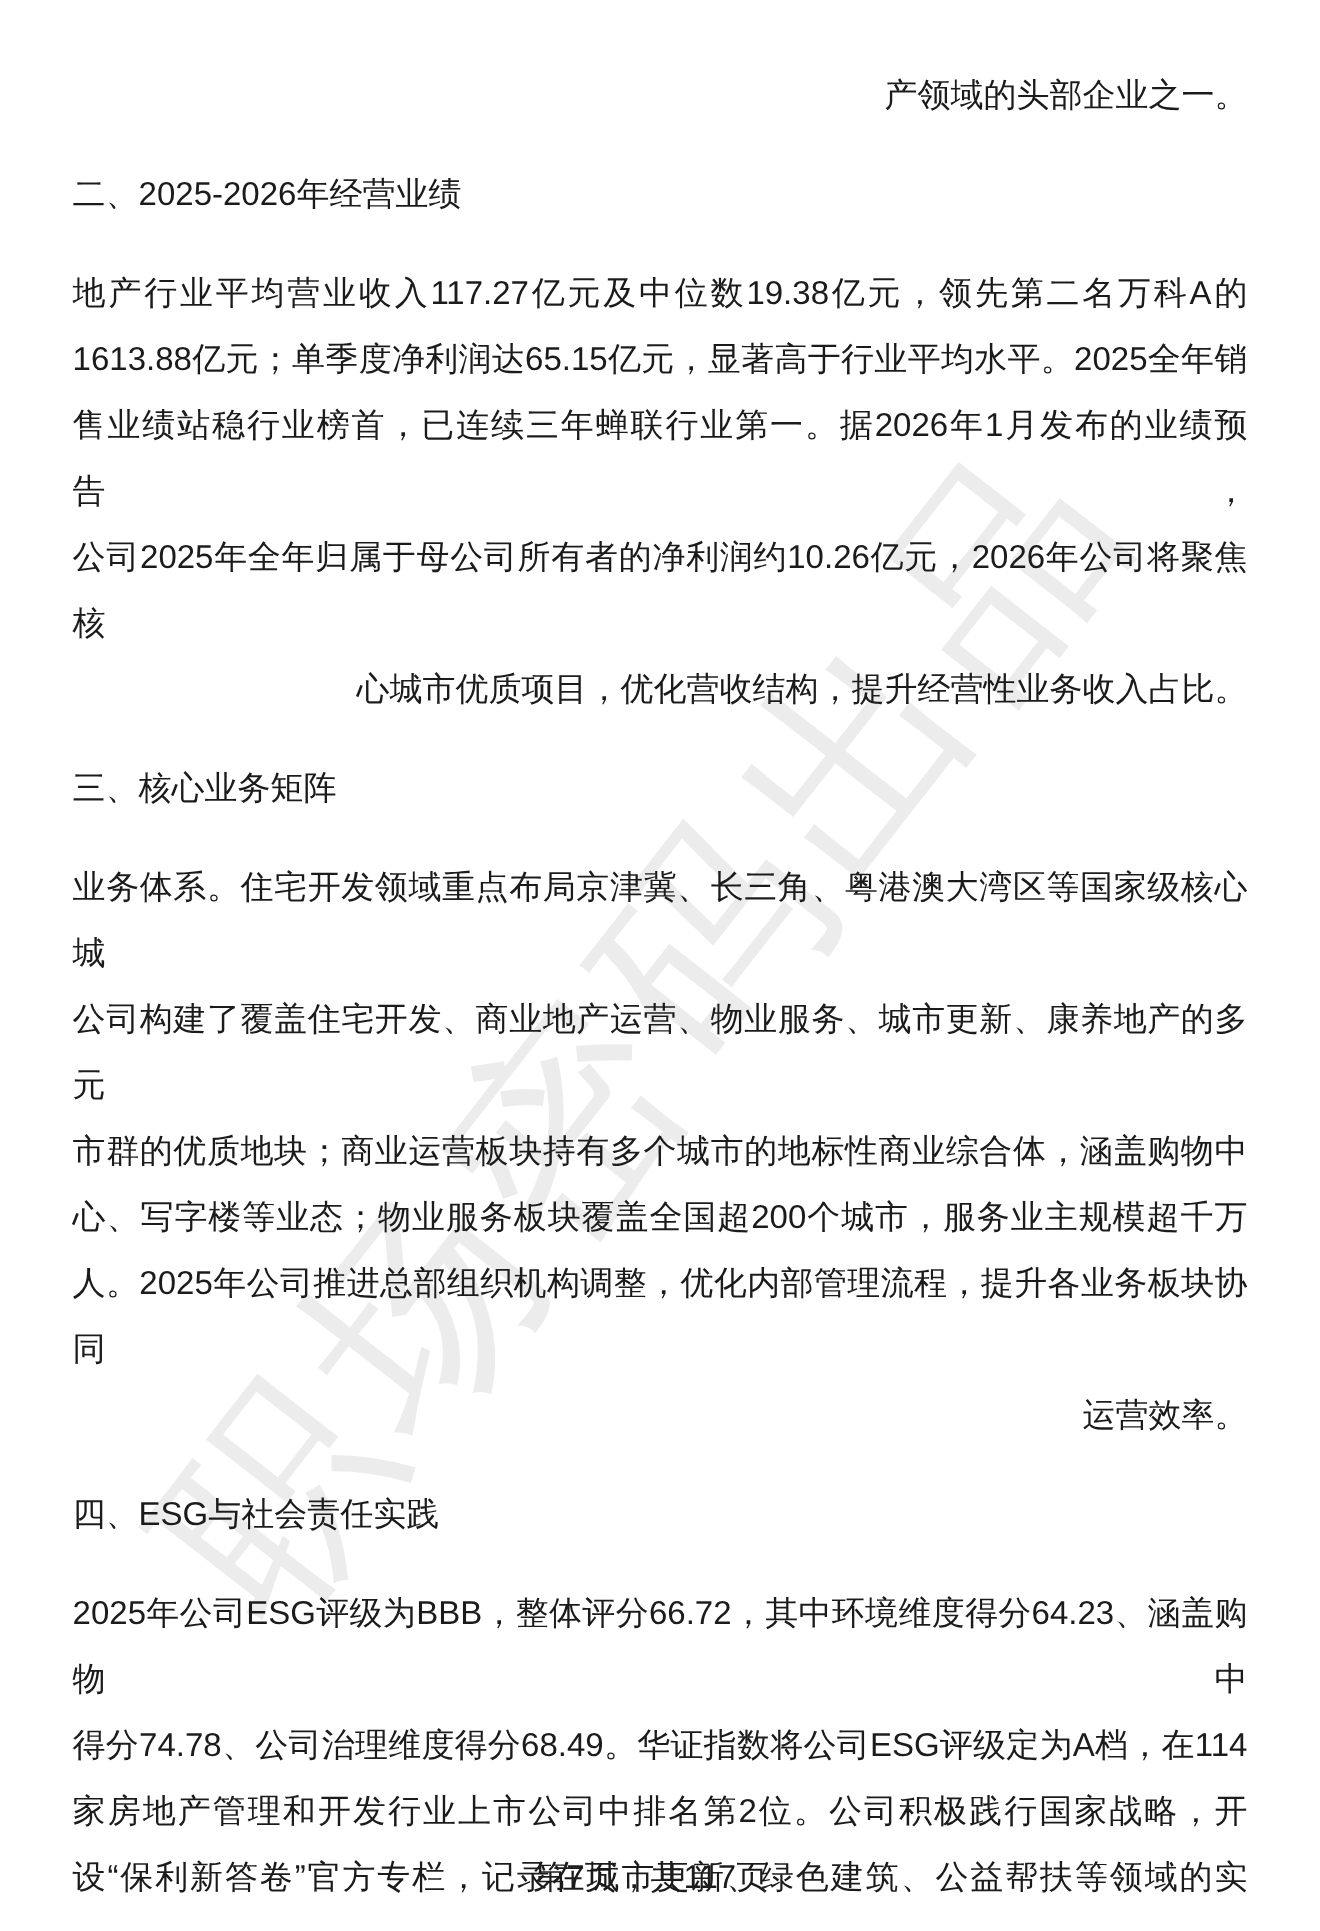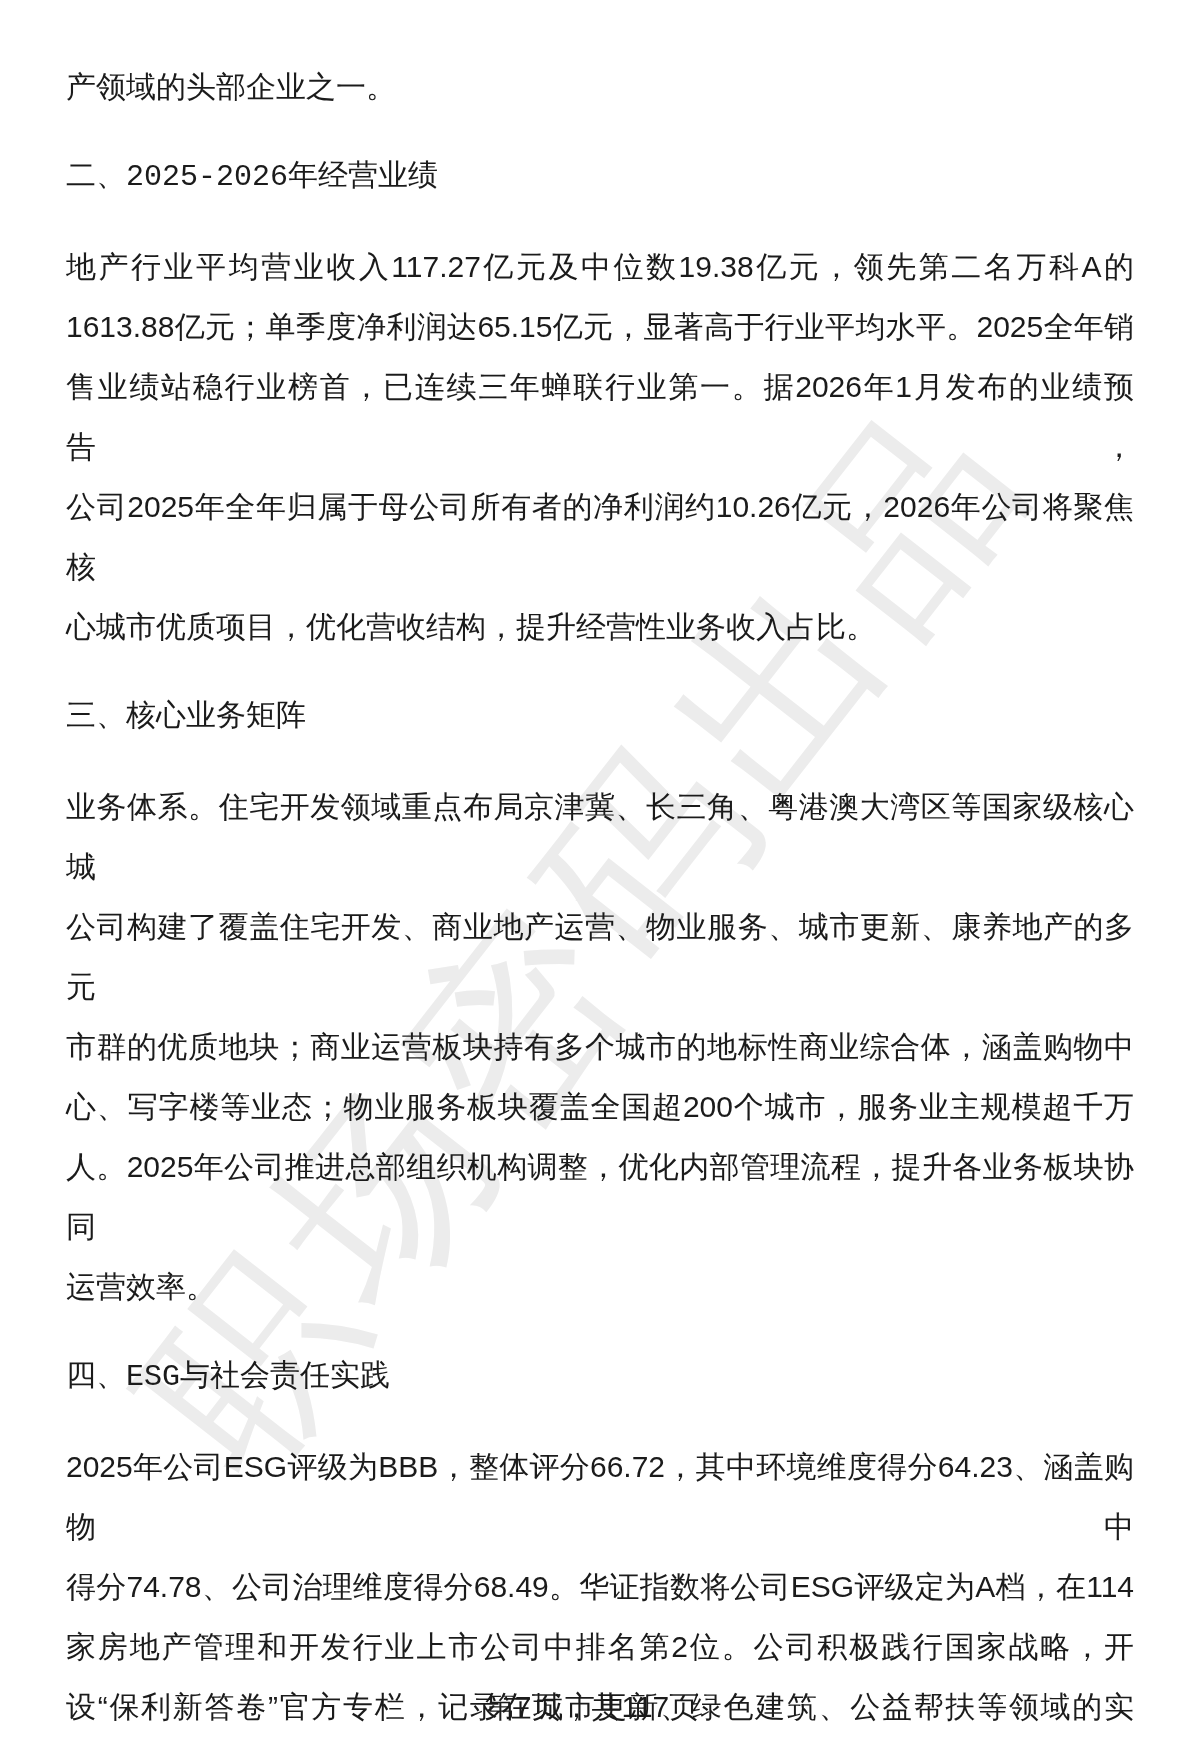--- a/index.html
+++ b/index.html
@@ -40,28 +40,27 @@
     padding: 57px 66px 0 66px;
   }
   .block {
     font-size: 30px;
     line-height: 60px;
     margin: 0 0 30px 0;
     word-break: break-all;
   }
   .heading {
     font-weight: 400;
-    font-family: Liberation Mono, monospace;
   }
   .para .line {
     text-align: justify;
     text-align-last: justify;
   }
   .para .line.last {
-    text-align: left;
+    text-align: right;
     text-align-last: auto;
   }
   .footer {
     position: absolute;
     left: 0;
     right: 16px;
     top: 1677px;
     z-index: 1;
     text-align: center;
     font-size: 30px;

